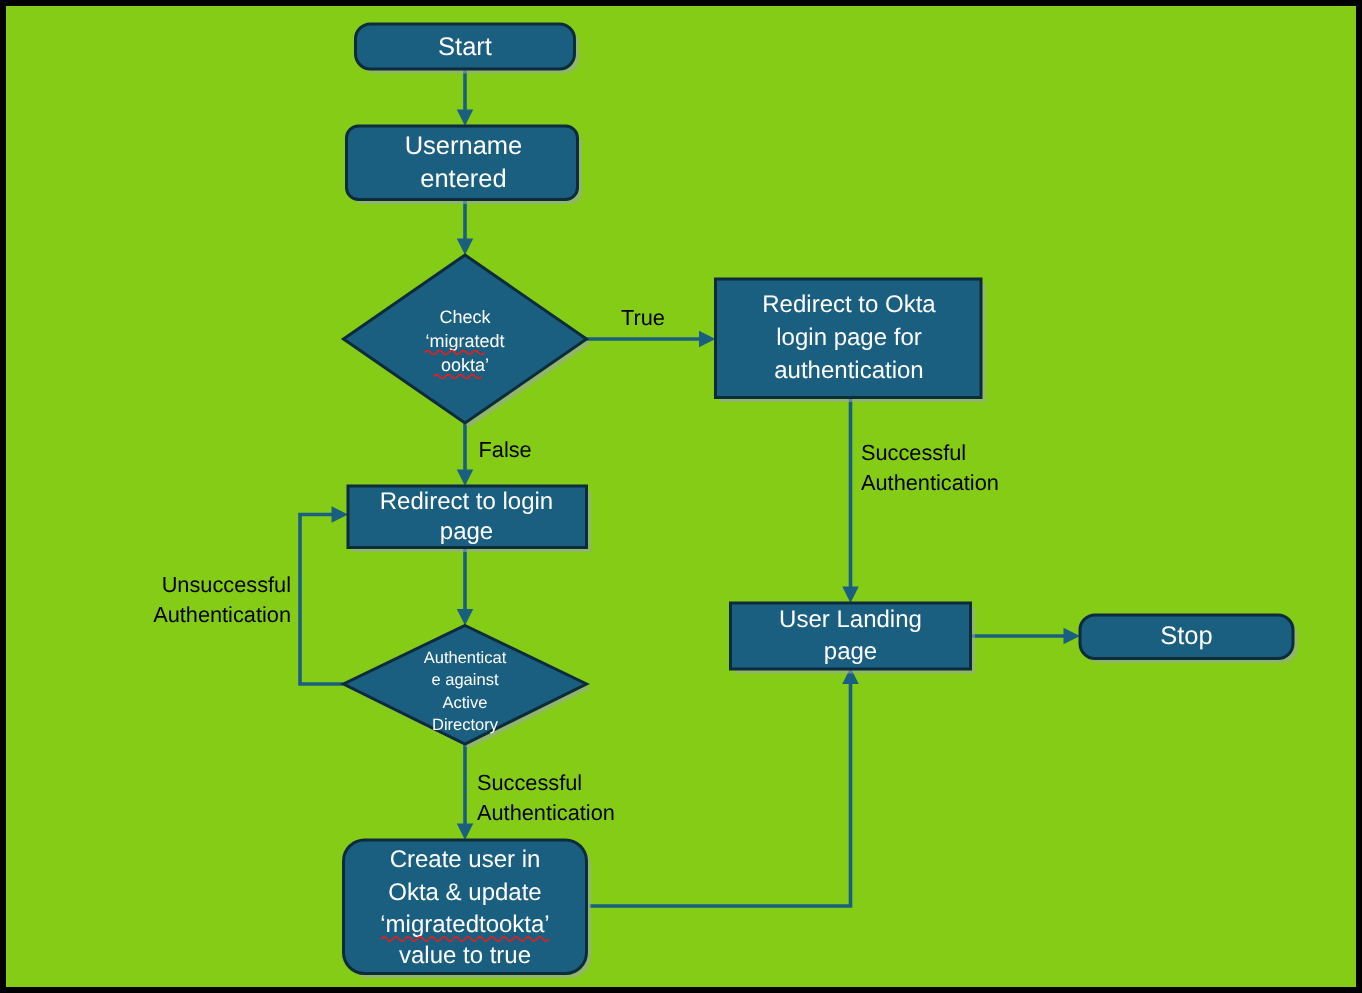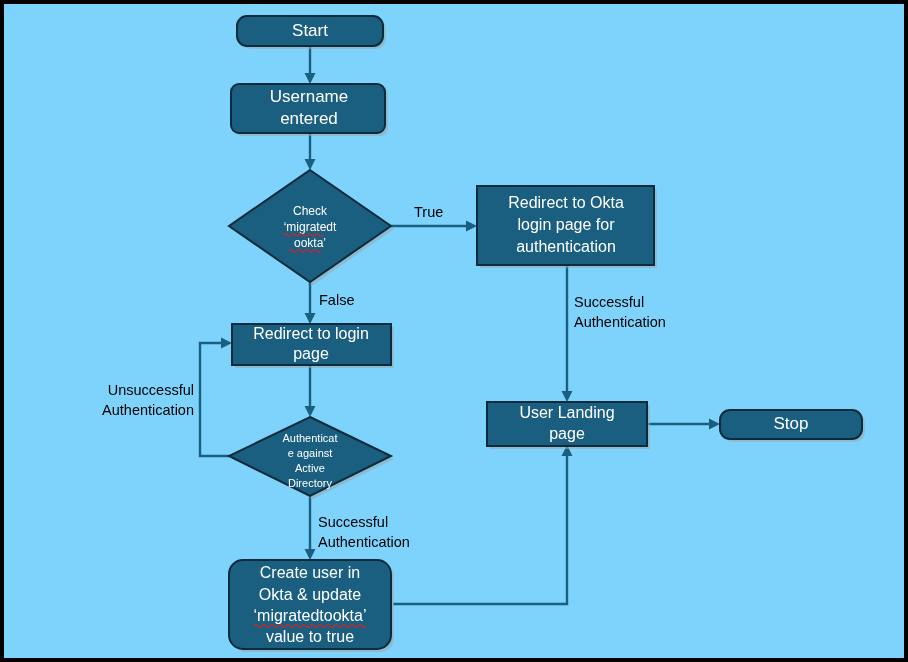--- a/index.html
+++ b/index.html
@@ -8,21 +8,21 @@
     padding: 0;
     background: #ffffff;
   }
   body {
     font-family: "Liberation Sans", sans-serif;
   }
   #canvas {
     position: relative;
     width: 908px;
     height: 662px;
-    background: #7dd3fc;
+    background: #84cc16;
     box-sizing: border-box;
     border: 4px solid #000000;
     overflow: hidden;
   }
   #flow-svg {
     position: absolute;
     left: 0;
     top: 0;
     width: 908px;
     height: 662px;

